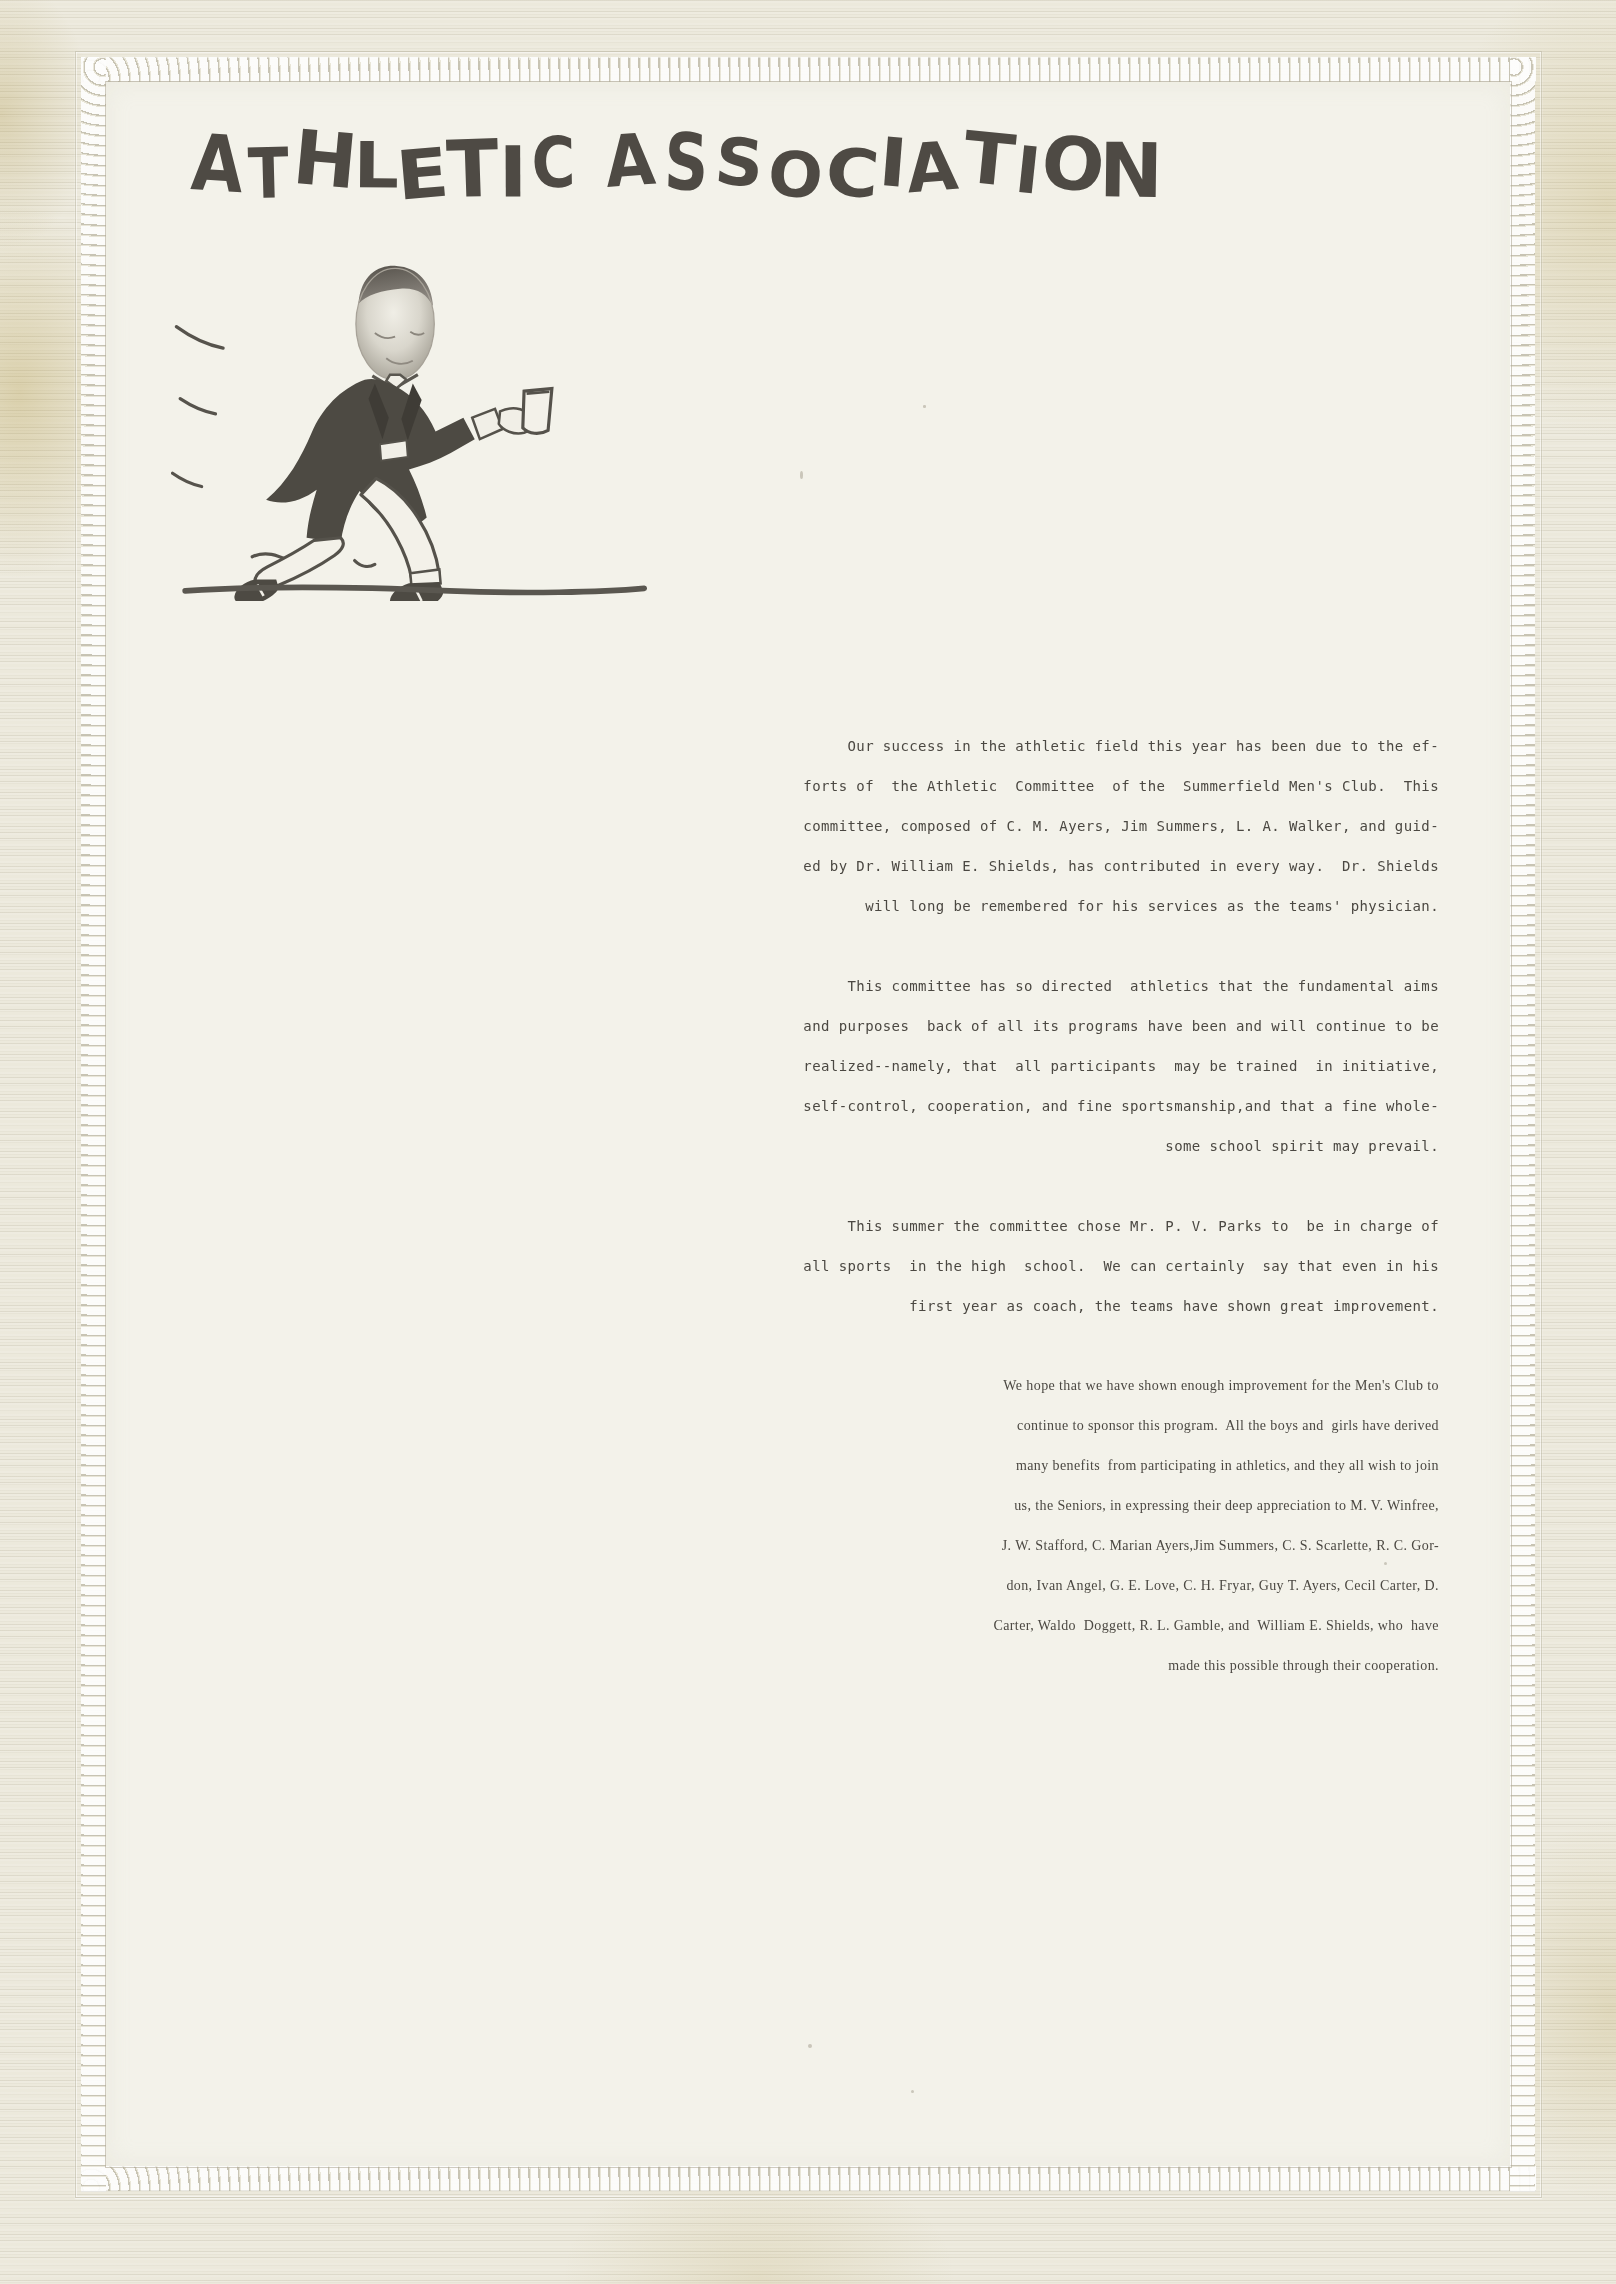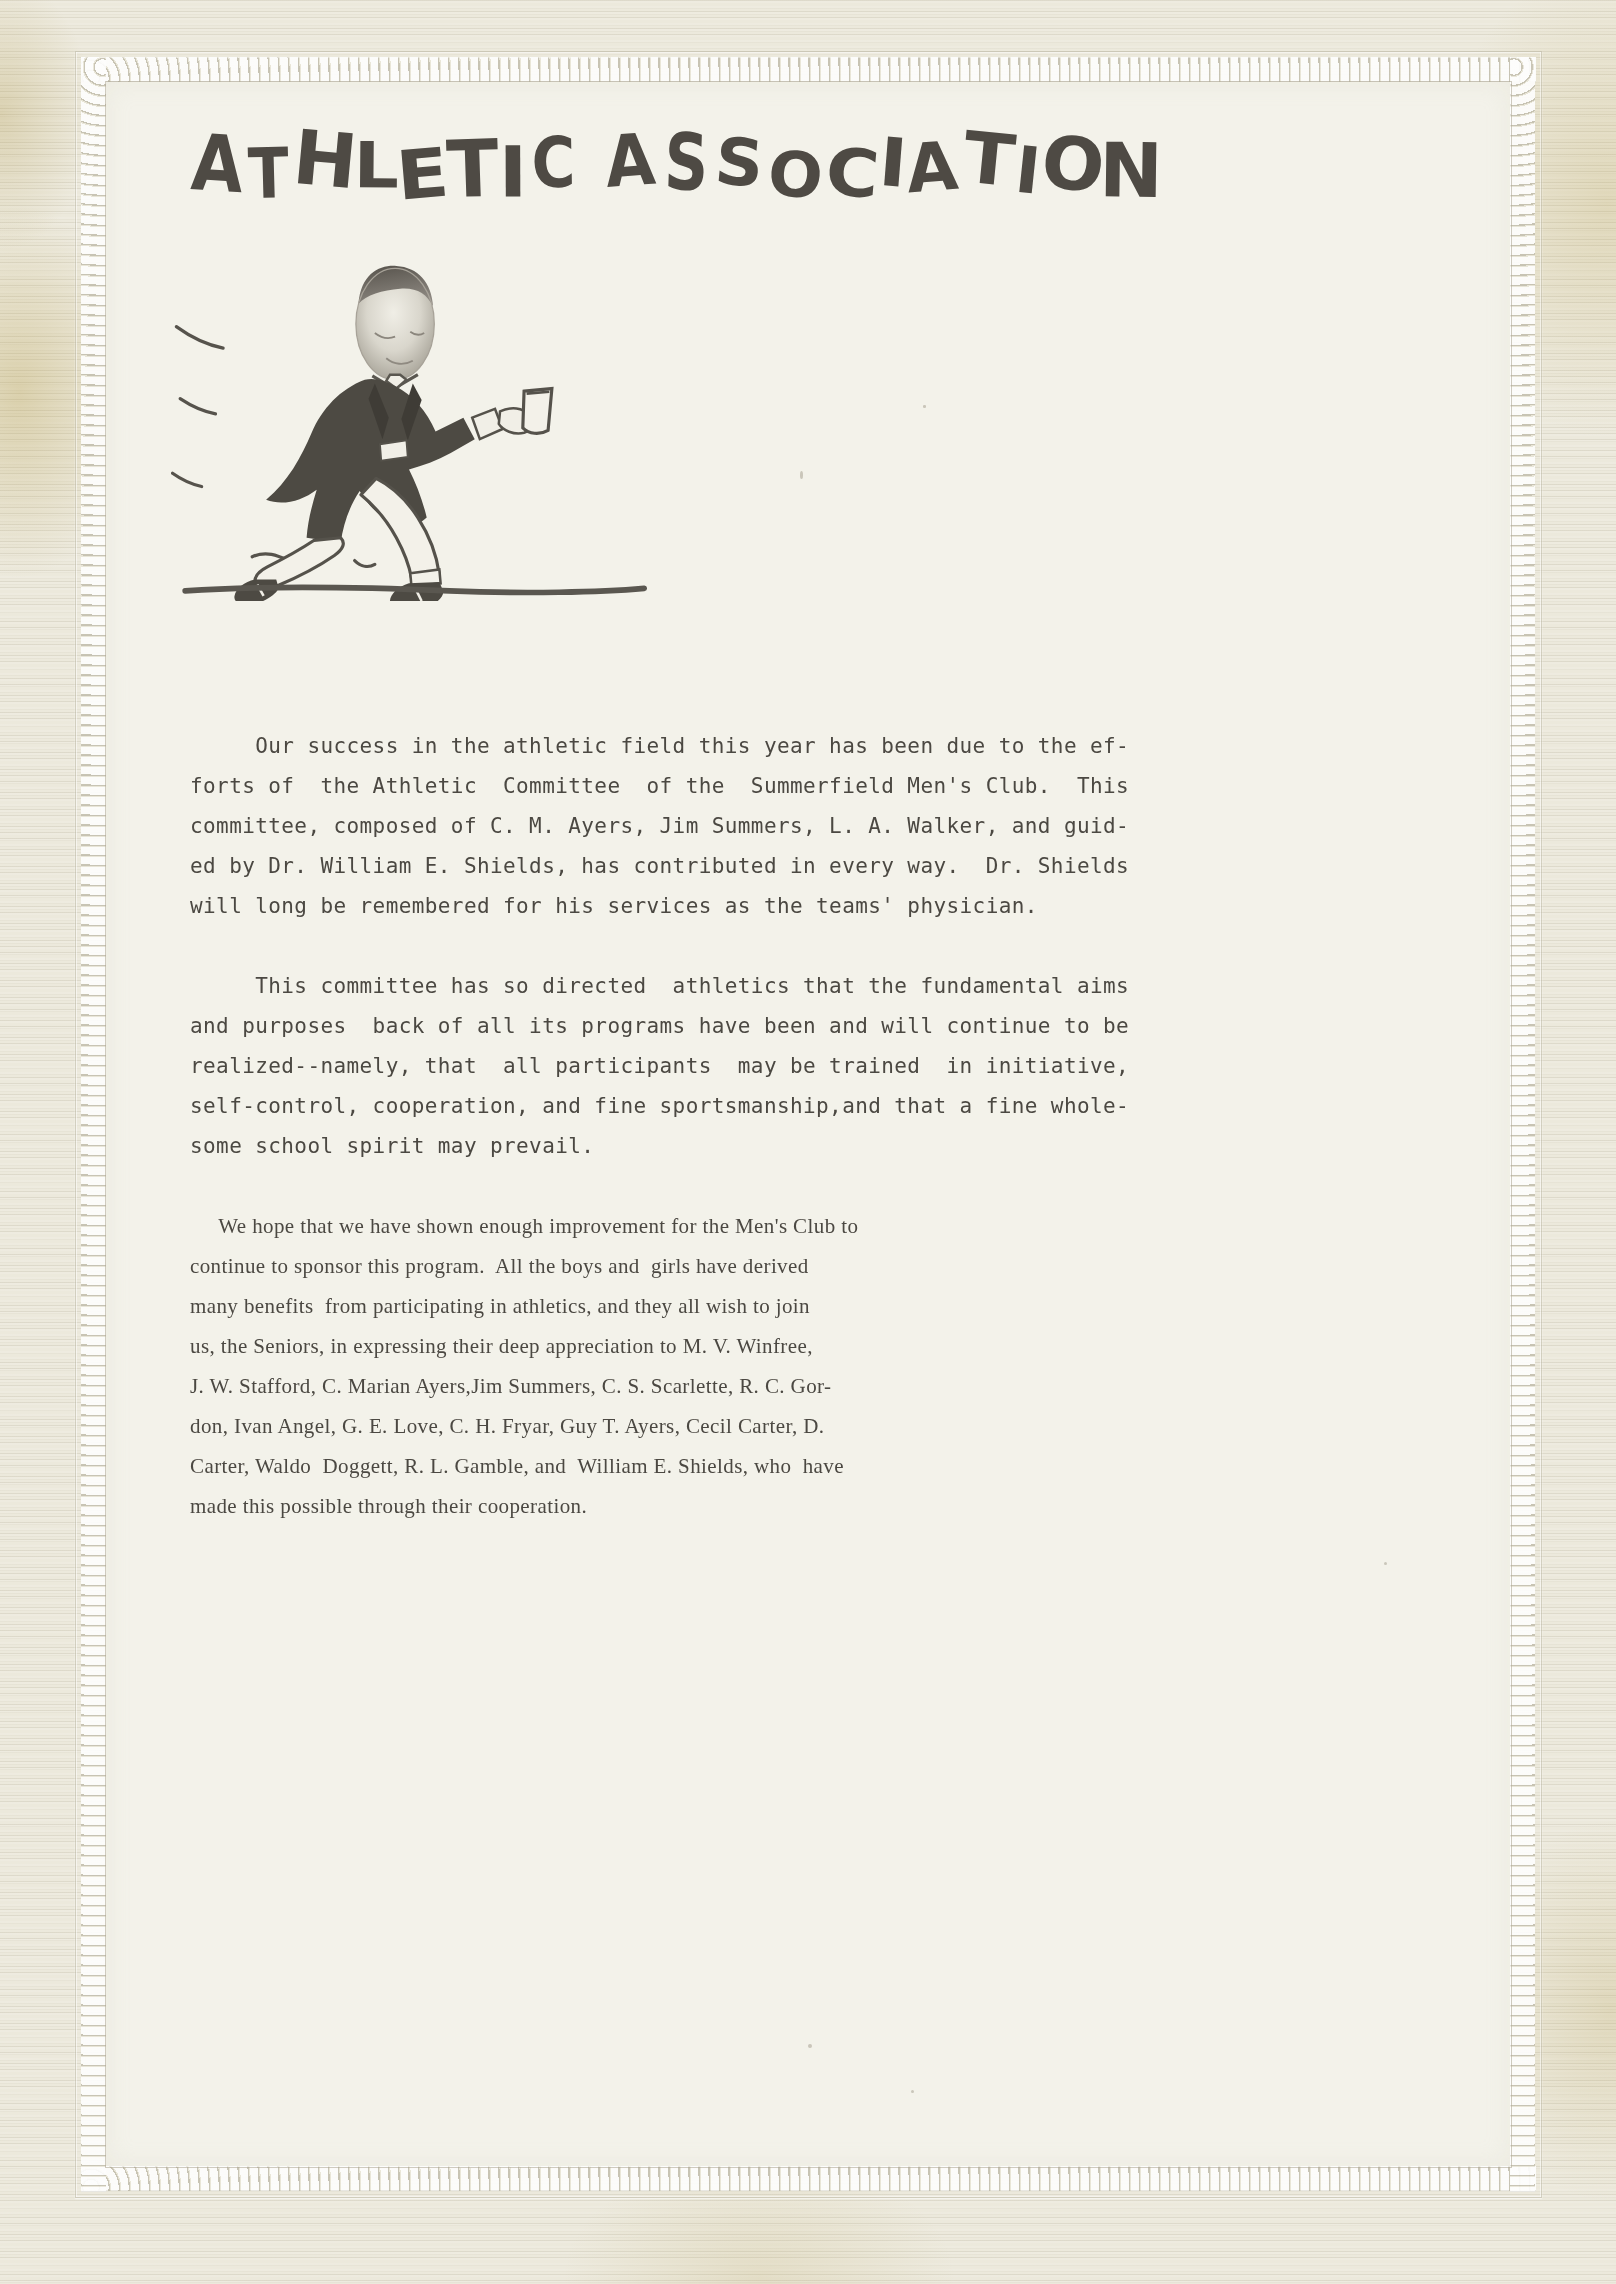--- a/index.html
+++ b/index.html
@@ -150,24 +150,25 @@
   }
   .cartoon svg { display: block; }
 
   
   .body-copy {
     position: absolute;
     left: 190px;
     top: 726px;
     width: 1249px;
     font-family: "DejaVu Sans Mono", "Liberation Mono", monospace;
-    font-size: 21px;
+    font-size: 14px;
     line-height: 40px;
     color: #4b4842;
     letter-spacing: 0.4px;
+    text-align: right;
   }
   .para { margin: 0 0 40px 0; white-space: pre-wrap; }
   .para:last-child { margin-bottom: 0; font-family: Liberation Serif, serif; }
 
   
   .speck { position:absolute; background:#8d8472; border-radius:50%; opacity:.40; }
 </style>
 </head>
 <body>
 
@@ -299,20 +300,23 @@
     <p class="para">     Our success in the athletic field this year has been due to the ef-
 forts of  the Athletic  Committee  of the  Summerfield Men's Club.  This
 committee, composed of C. M. Ayers, Jim Summers, L. A. Walker, and guid-
 ed by Dr. William E. Shields, has contributed in every way.  Dr. Shields
 will long be remembered for his services as the teams' physician.</p>
     <p class="para">     This committee has so directed  athletics that the fundamental aims
 and purposes  back of all its programs have been and will continue to be
 realized--namely, that  all participants  may be trained  in initiative,
 self-control, cooperation, and fine sportsmanship,and that a fine whole-
 some school spirit may prevail.</p>
+    <p class="para">     This summer the committee chose Mr. P. V. Parks to  be in charge of
+all sports  in the high  school.  We can certainly  say that even in his
+first year as coach, the teams have shown great improvement.</p>
     <p class="para">     We hope that we have shown enough improvement for the Men's Club to
 continue to sponsor this program.  All the boys and  girls have derived
 many benefits  from participating in athletics, and they all wish to join
 us, the Seniors, in expressing their deep appreciation to M. V. Winfree,
 J. W. Stafford, C. Marian Ayers,Jim Summers, C. S. Scarlette, R. C. Gor-
 don, Ivan Angel, G. E. Love, C. H. Fryar, Guy T. Ayers, Cecil Carter, D.
 Carter, Waldo  Doggett, R. L. Gamble, and  William E. Shields, who  have
 made this possible through their cooperation.</p>
   </div>
 

